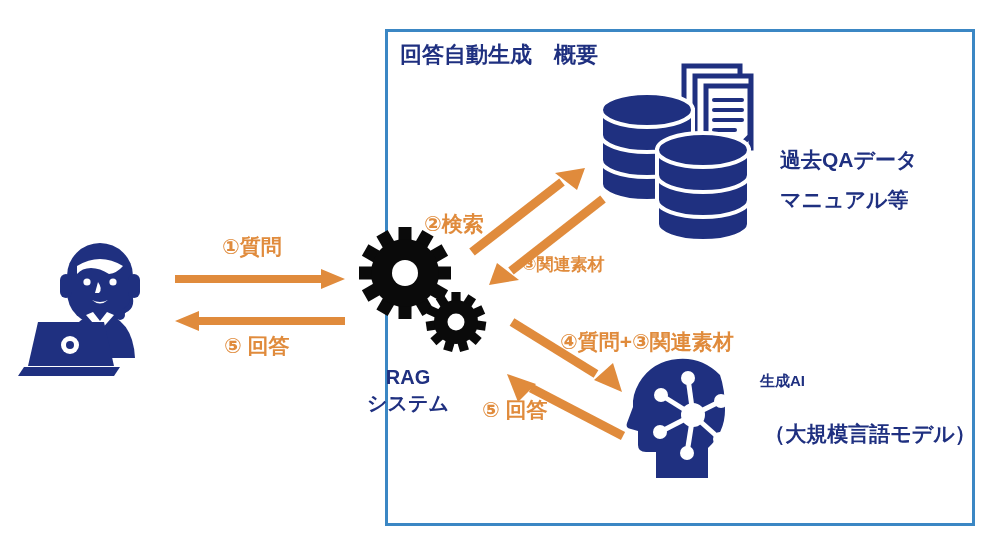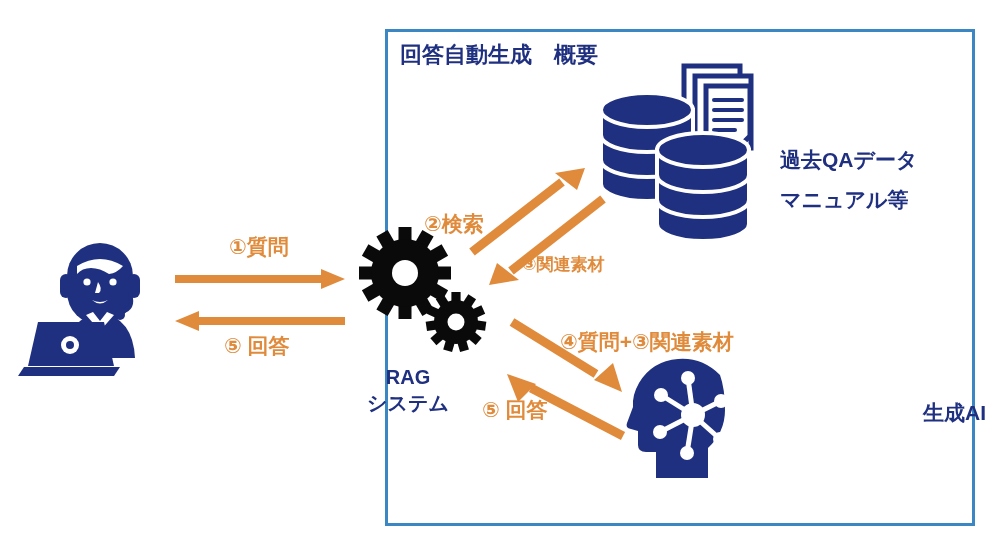--- a/index.html
+++ b/index.html
@@ -74,21 +74,21 @@
 
         <path d="M18 92 h66 l10 44 h-86 z"></path>
         <circle cx="50" cy="115" r="9" fill="#ffffff"></circle>
         <circle cx="50" cy="115" r="4" fill="#1F3080"></circle>
 
         <path d="M4 137 h96 l-6 9 h-96 z"></path>
       </g>
     </svg>
   </div>
 
-  <div class="abs arrow-lbl" style="left:222px;top:235px;font-size:21px;margin-left:7px;">①質問</div>
+  <div class="abs arrow-lbl" style="left:222px;top:235px;font-size:21px;">①質問</div>
   <div class="abs" style="left:175px;top:268px;width:170px;height:22px;">
     <svg width="170" height="22" viewBox="0 0 170 22">
       <path d="M0 7 h146 v-6 l24 10 l-24 10 v-6 h-146 z" fill="#E08B3C"></path>
     </svg>
   </div>
 
   <div class="abs" style="left:175px;top:310px;width:170px;height:22px;">
     <svg width="170" height="22" viewBox="0 0 170 22">
       <path d="M170 7 h-146 v-6 l-24 10 l24 10 v-6 h146 z" fill="#E08B3C"></path>
     </svg>
@@ -245,15 +245,16 @@
       <g stroke="#ffffff" stroke-width="5">
         <line x1="68" y1="62" x2="63" y2="25"></line>
         <line x1="68" y1="62" x2="36" y2="42"></line>
         <line x1="68" y1="62" x2="35" y2="79"></line>
         <line x1="68" y1="62" x2="62" y2="100"></line>
         <line x1="68" y1="62" x2="96" y2="48"></line>
         <line x1="68" y1="62" x2="95" y2="86"></line>
       </g>
     </svg>
   </div>
-  <div class="abs lbl" style="left:760px;top:401px;width:226px;text-align:right;font-size:21px;">生成AI</div>
+  <div class="abs lbl" style="left:760px;top:372px;width:226px;text-align:left;font-size:15px;">生成AI</div>
+  <div class="abs lbl" style="left:750px;top:422px;width:240px;text-align:center;font-size:21px;">（大規模言語モデル）</div>
 
 </div>
 
 </body></html>

